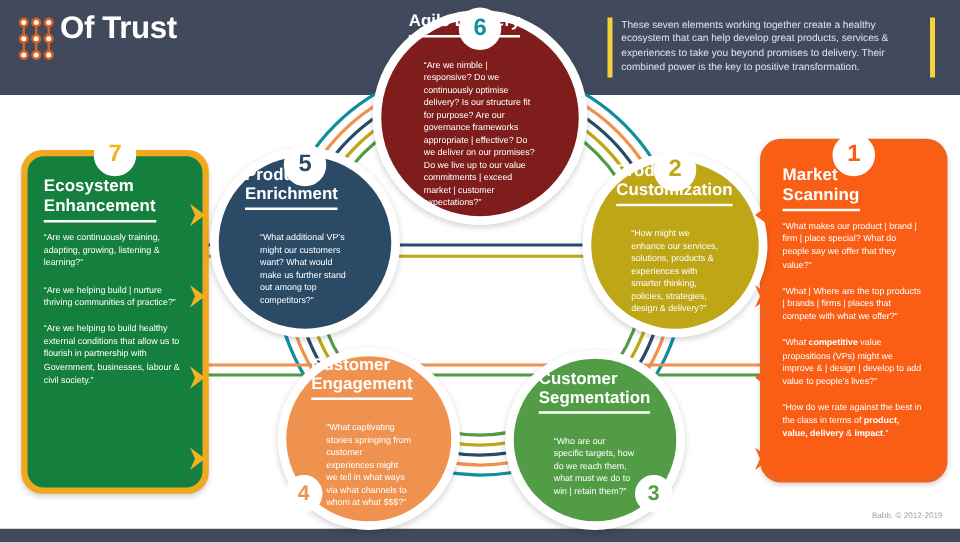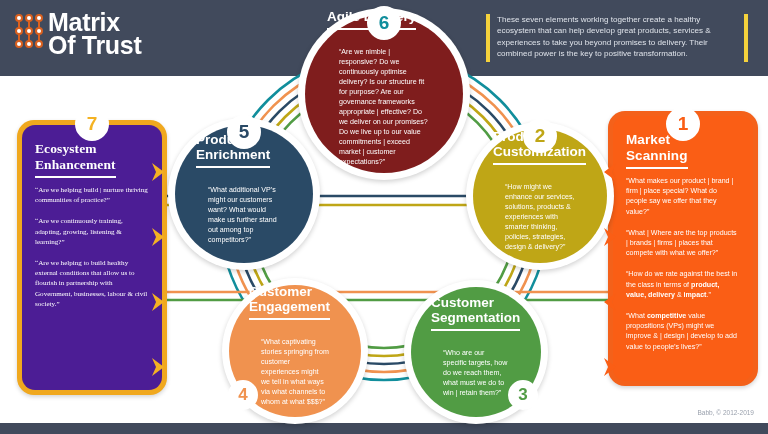--- a/index.html
+++ b/index.html
@@ -26,21 +26,21 @@
   .panel{position:absolute;border-radius:17px;z-index:4;box-sizing:border-box;
          box-shadow:0 2px 4px rgba(0,0,0,.17);}
   .panel-inner{position:absolute;inset:5px;border-radius:13px;box-sizing:border-box;padding:16px 13px 10px;}
   .panel-title{color:#fff;font-size:13.5px;line-height:15.5px;font-weight:bold;
                letter-spacing:.1px;padding-bottom:4px;margin-bottom:7px;display:inline-block;}
   .panel p{margin:0 0 11px 0;color:#ffffff;font-size:7.1px;line-height:10.2px;}
   .panel p:last-child{margin-bottom:0;}
   .panel p b{font-weight:bold;}
 
   #panel7{left:17px;top:120px;width:150px;height:275px;background:#f0a81e;}
-  #panel7 .panel-inner{background:#4c1d95;font-family:Liberation Serif, serif;}
+  #panel7 .panel-inner{background:#15803d;}
   #panel7 .panel-title{border-bottom:2px solid #ffffff;}
   #panel1{left:608px;top:111px;width:150px;height:275px;background:#f4611a;}
   #panel1 .panel-inner{background:#fa5e15;}
   #panel1 .panel-title{border-bottom:2px solid #ffffff;}
 
   
   .badge{position:absolute;border-radius:50%;background:#ffffff;
          display:flex;align-items:center;justify-content:center;
          font-weight:bold;z-index:9;box-sizing:border-box;}
   .badge-lg{width:34px;height:34px;font-size:19px;border:3px solid #fff;}
@@ -92,21 +92,20 @@
           <circle cx="26" cy="7" r="3"></circle>
         <circle cx="6" cy="20" r="3"></circle>
           <circle cx="16" cy="20" r="3"></circle>
           <circle cx="26" cy="20" r="3"></circle>
         <circle cx="6" cy="33" r="3"></circle>
           <circle cx="16" cy="33" r="3"></circle>
           <circle cx="26" cy="33" r="3"></circle>
       </g>
     </svg>
     <div class="logo-txt">
-      <div>Matrix</div>
       <div>Of Trust</div>
     </div>
   </div>
 
   <div class="hdr-note">
     <div class="hdr-bar"></div>
     <div class="hdr-note-txt">These seven elements working together create a healthy ecosystem that can help develop great products, services &amp; experiences to take you beyond promises to delivery.  Their combined power is the key to positive transformation.</div>
     <div class="hdr-bar"></div>
   </div>
 
@@ -127,37 +126,37 @@
       <line x1="166" y1="300" x2="620" y2="300" stroke="#519c44"></line>
     </g>
   </svg>
 
   <div class="panel" id="panel7">
     <div class="panel-inner">
       <div class="panel-title">
         <span>Ecosystem</span><br>
         <span>Enhancement</span>
       </div>
+      <p>“Are we continuously training, adapting, growing, listening &amp; learning?”</p>
       <p>“Are we helping build | nurture thriving communities of practice?”</p>
-      <p>“Are we continuously training, adapting, growing, listening &amp; learning?”</p>
       <p>“Are we helping to build healthy external conditions that allow us to flourish in partnership with Government, businesses, labour &amp; civil society.”</p>
     </div>
   </div>
   <div class="badge badge-lg" style="left:75px;top:107px;color:#f4b223;">7</div>
 
   <div class="panel" id="panel1">
     <div class="panel-inner">
       <div class="panel-title">
         <span>Market</span><br>
         <span>Scanning</span>
       </div>
       <p>“What makes our product | brand | firm | place special? What do people say we offer that they value?”</p>
       <p>“What | Where are the top products | brands | firms | places that compete with what we offer?”</p>
+      <p><span>“What </span><b>competitive</b><span> value propositions (VPs) might we improve &amp; | design | develop to add value to people’s lives?”</span></p>
       <p><span>“How do we rate against the best in the class in terms of </span><b>product, value, delivery</b><span> &amp; </span><b>impact</b><span>.”</span></p>
-      <p><span>“What </span><b>competitive</b><span> value propositions (VPs) might we improve &amp; | design | develop to add value to people’s lives?”</span></p>
     </div>
   </div>
   <div class="badge badge-lg" style="left:666px;top:107px;color:#fa5e15;">1</div>
 
   <div class="circ" id="c6">
     <div class="circ-inner">
       <h3>Agile Delivery</h3>
       <p>“Are we nimble | responsive?  Do we continuously optimise delivery?  Is our structure fit for purpose?  Are our governance frameworks appropriate | effective?  Do we deliver on our promises?  Do we live up to our value commitments | exceed market | customer expectations?”</p>
     </div>
   </div>

